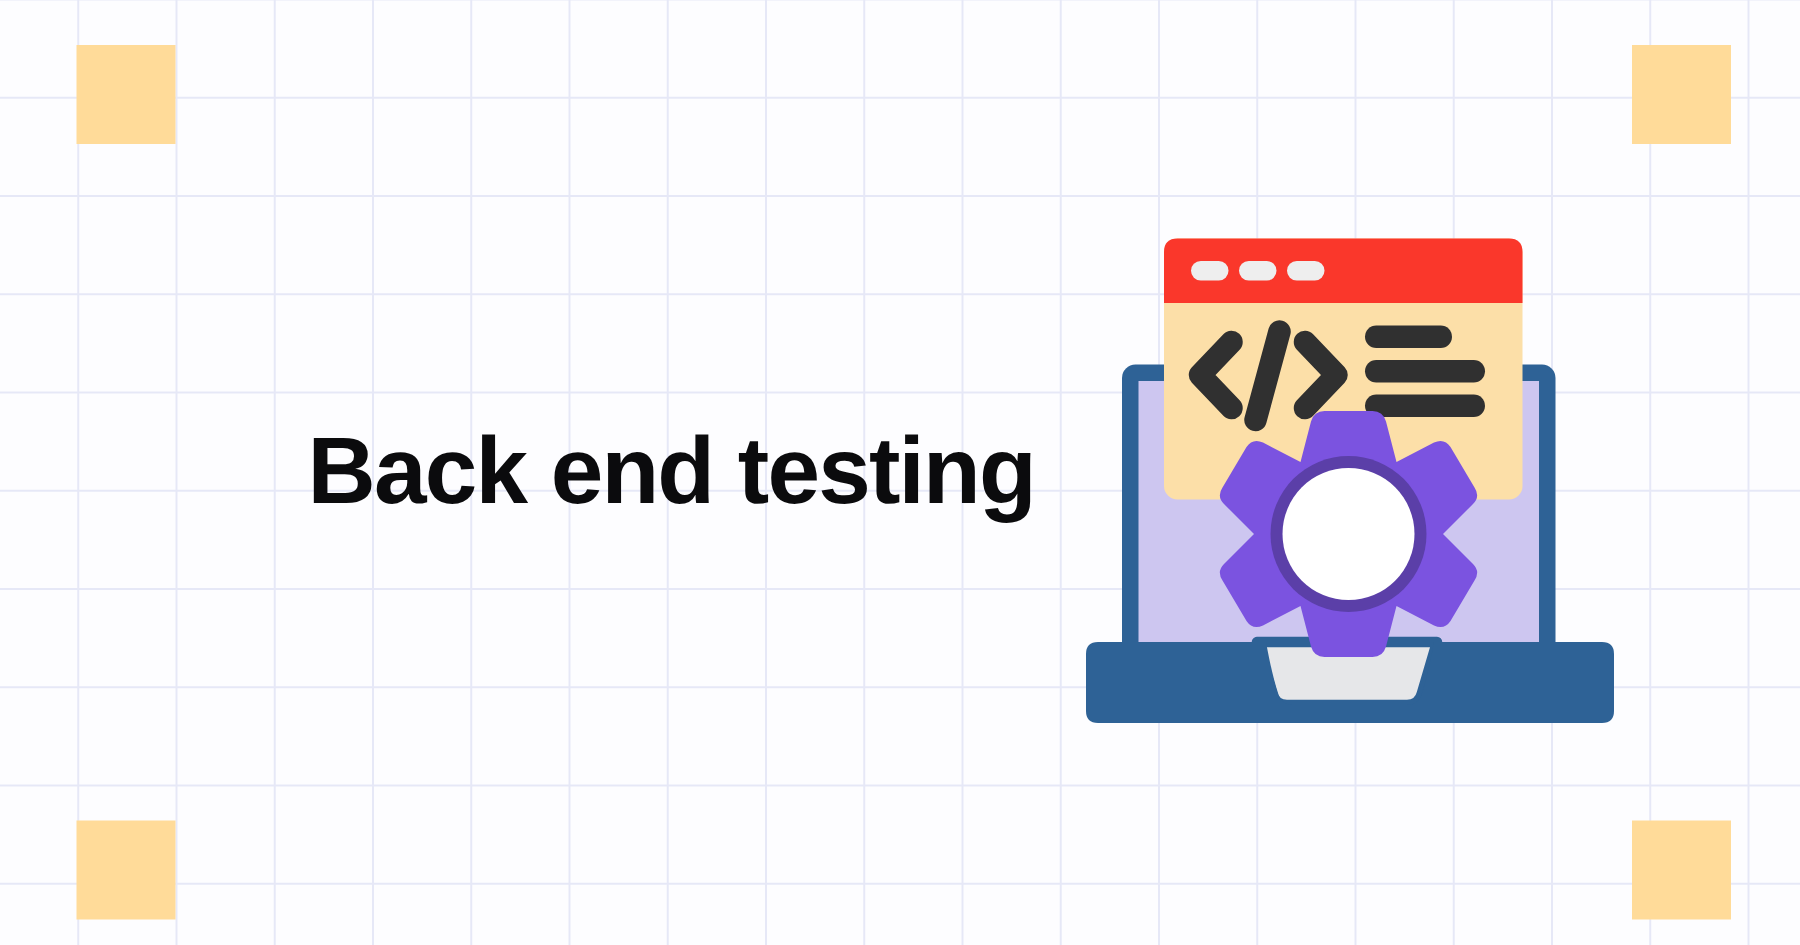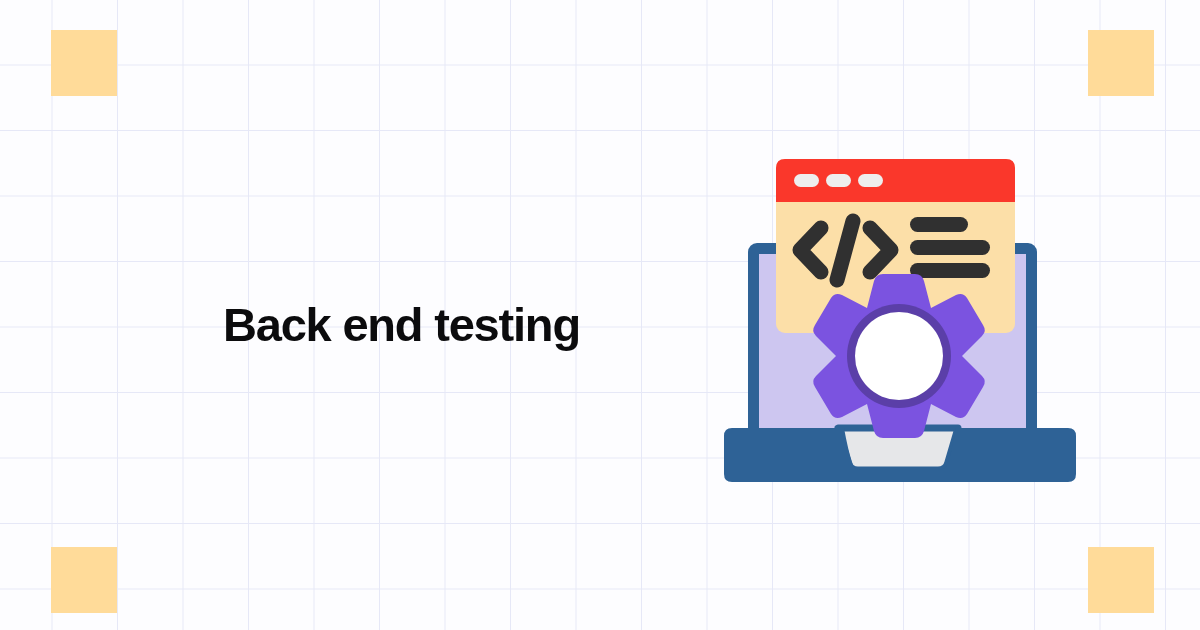--- a/index.html
+++ b/index.html
@@ -38,22 +38,22 @@
   .accent-tl { left: 51px;   top: 30px; }
   .accent-tr { left: 1088px; top: 30px; }
   .accent-bl { left: 51px;   top: 547px; }
   .accent-br { left: 1088px; top: 547px; }
 
   
   .headline {
     position: absolute;
     left: 205px;
     top: 283px;
-    margin: 18px;
-    font-size: 47px;
+    margin: 0;
+    font-size: 63px;
     font-weight: 700;
     letter-spacing: -1.2px;
     line-height: 1.0;
     color: #0b0b0d;
     white-space: nowrap;
   }
 
   
   .illustration {
     position: absolute;

